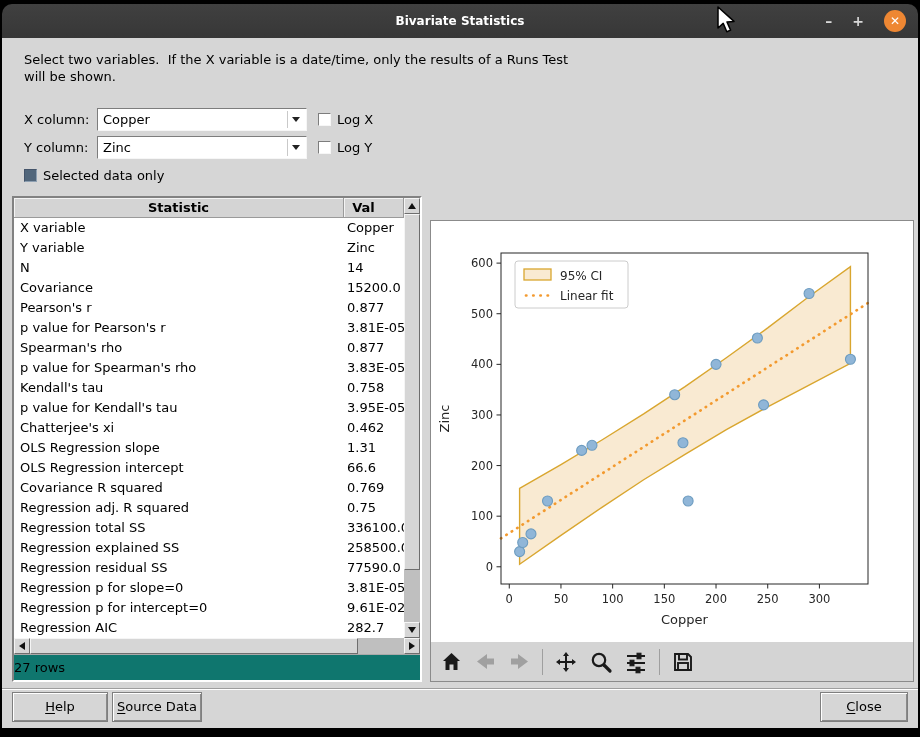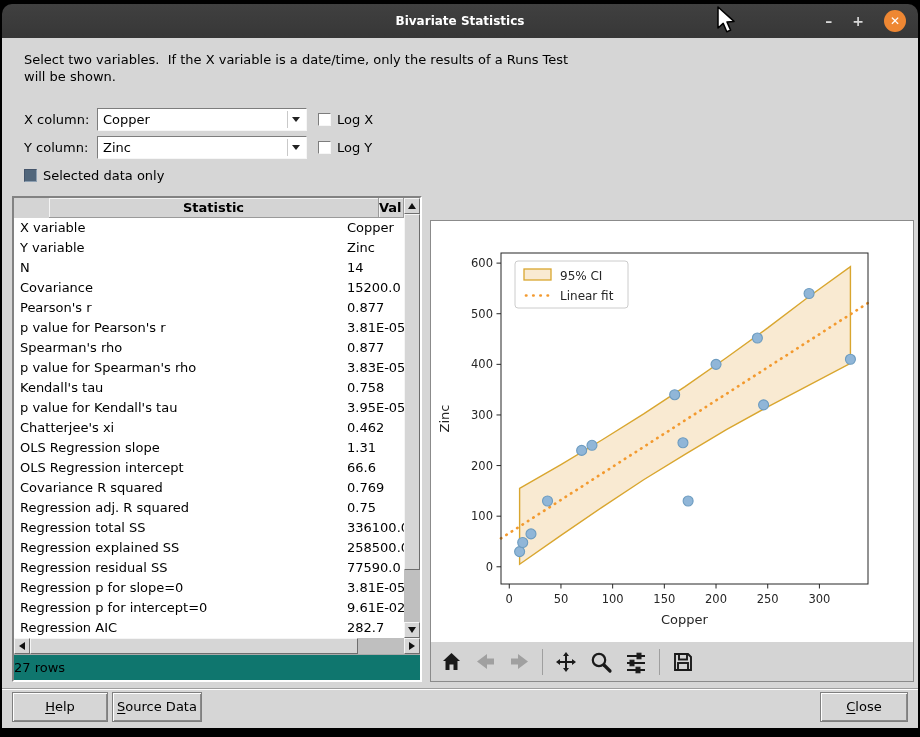--- a/index.html
+++ b/index.html
@@ -26,22 +26,22 @@
     border-color:#7d7d7d #f6f6f6 #f6f6f6 #7d7d7d;vertical-align:-2px;margin-right:6px;}
   .cb.checked{background:#51667b;border-color:#44546a #8ea0b2 #8ea0b2 #44546a;}
   .cbrow{position:absolute;line-height:16px;}
   
   .left-panel{position:absolute;left:10px;top:158px;width:410px;height:486px;background:#d6d6d6;
     border:2px solid;border-color:#828282 #ffffff #ffffff #828282;}
   .table-zone{position:absolute;left:0;top:0;width:390px;height:440px;background:#fff;overflow:hidden;}
   .thead{display:flex;height:20px;background:#d4d4d4;}
   .th{font-weight:bold;overflow:hidden;white-space:nowrap;border-right:1px solid #9a9a9a;border-bottom:1px solid #9a9a9a;
     box-shadow:inset 1px 1px 0 #f4f4f4;line-height:19px;}
-  .th.c-stat{width:330px;text-align:center;margin-left:35px;}
-  .th.c-val{flex:1;text-align:left;padding-right:20px;}
+  .th.c-stat{width:330px;text-align:center;}
+  .th.c-val{flex:1;text-align:center;padding-right:20px;}
   .trow{display:flex;height:20px;line-height:20px;background:#fff;}
   .td{overflow:hidden;white-space:nowrap;}
   .td.c-stat{width:330px;padding-left:6px;}
   .td.c-val{flex:1;padding-left:3px;}
   
   .vscroll{position:absolute;right:0;top:0;width:16px;height:440px;background:#bfbfbf;}
   .hscroll{position:absolute;left:0;top:440px;width:406px;height:16px;background:#bfbfbf;}
   .sbtn,.sthumb{background:#d6d6d6;border:1px solid;border-color:#f5f5f5 #6e6e6e #6e6e6e #f5f5f5;
     display:flex;align-items:center;justify-content:center;}
   .sbtn{position:absolute;width:16px;height:16px;}

